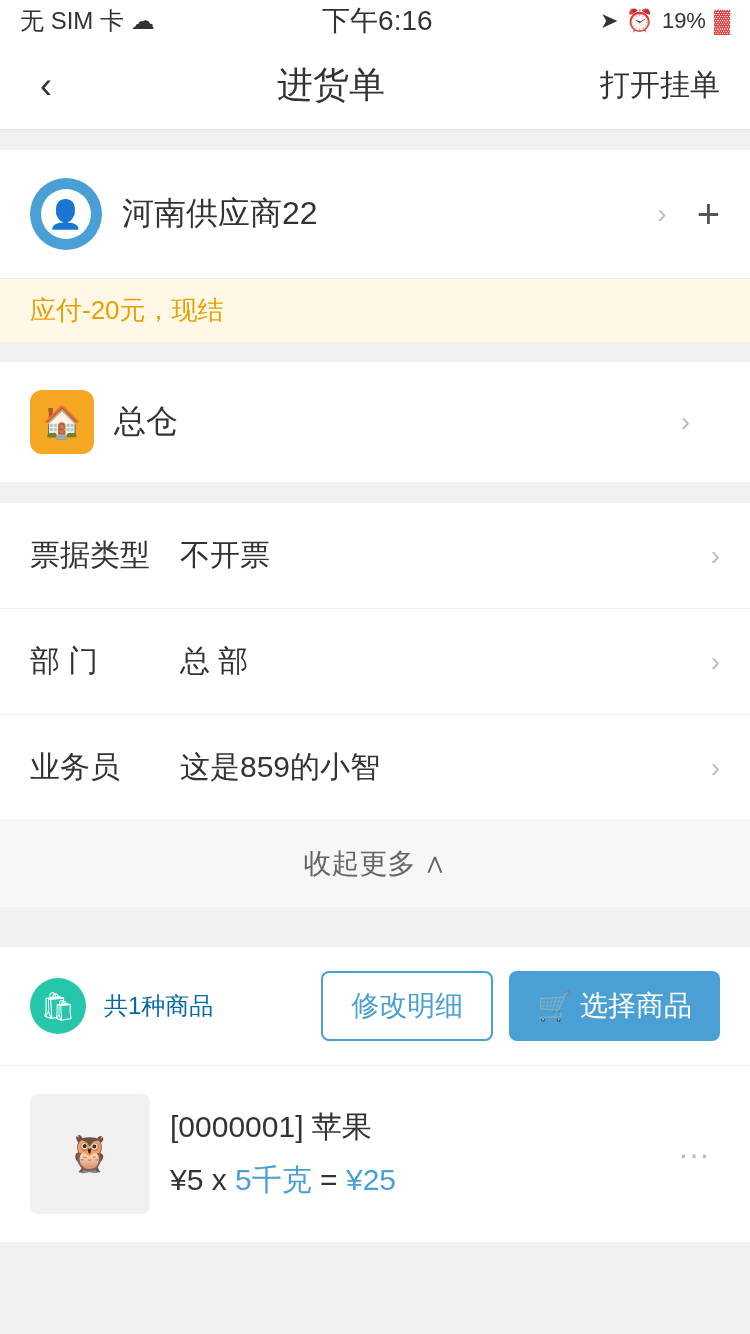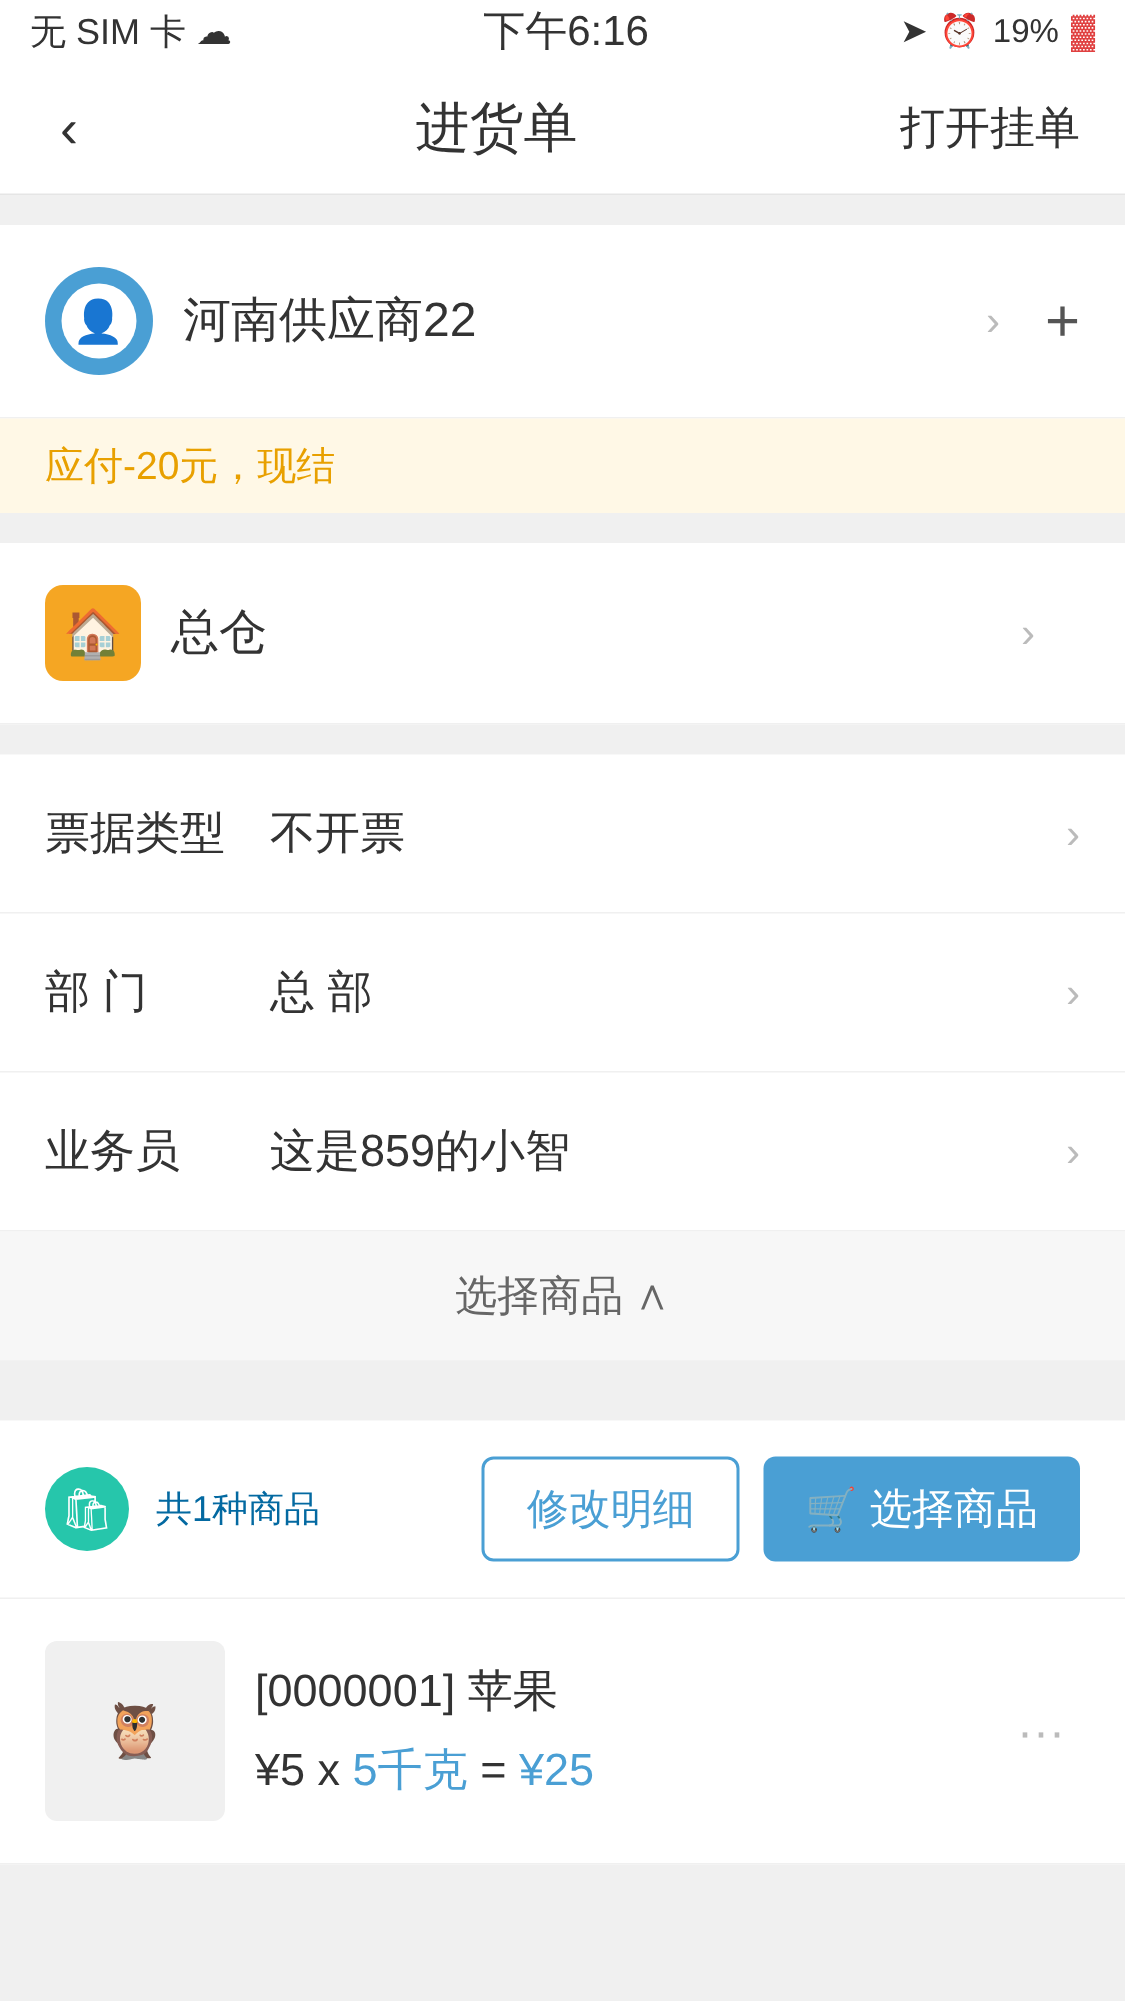--- a/index.html
+++ b/index.html
@@ -362,21 +362,21 @@
   </div>
 
   <div class="form-row">
     <span class="form-row-label">业务员</span>
     <span class="form-row-value">这是859的小智</span>
     <span class="form-row-chevron">›</span>
   </div>
 
 </div>
 
-<div class="collapse-toggle">选择商品 ∧</div>
+<div class="collapse-toggle">收起更多 ∧</div>
 
 <div class="section-gap"></div>
 
 <div class="products-header">
   <div class="products-icon">
     <span>🛍</span>
   </div>
   <span class="products-count">共1种商品</span>
   <div class="products-actions">
     <button class="btn-outline">修改明细</button>

